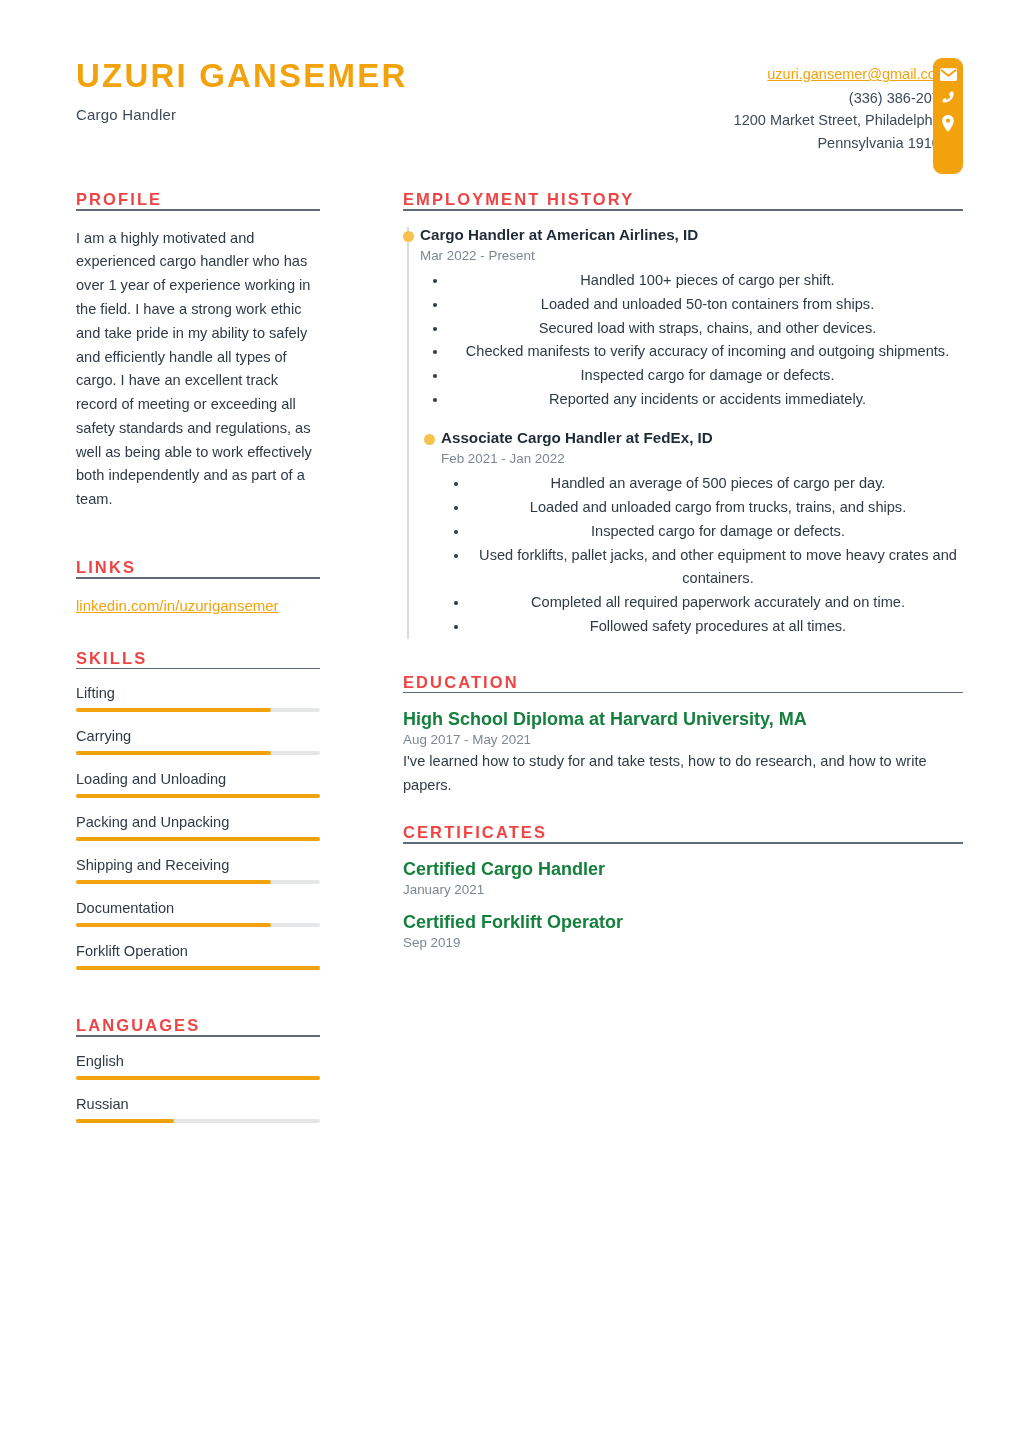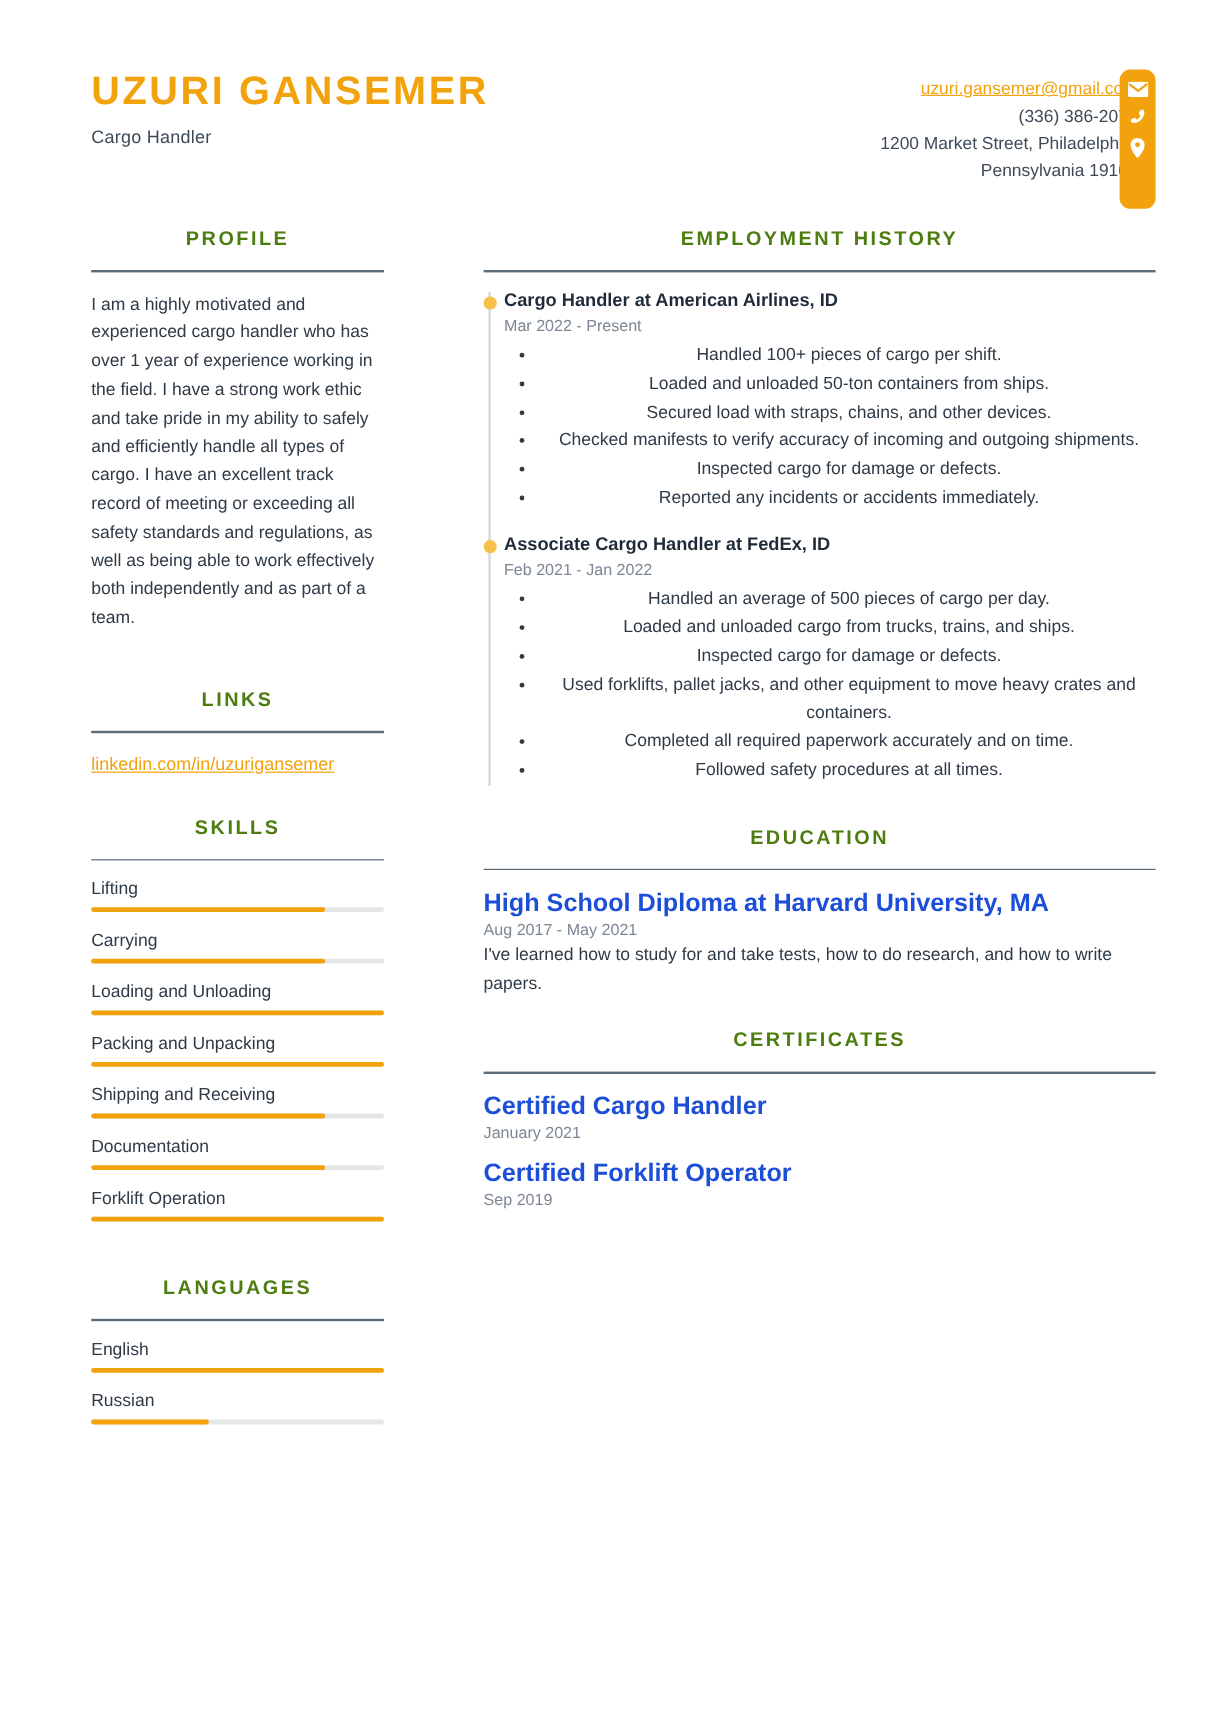--- a/index.html
+++ b/index.html
@@ -41,21 +41,21 @@
   .icon-strip svg { display:block; }
 
   
   .columns { position:absolute; top:190px; left:0; width:1024px; }
   .col-left  { position:absolute; left:76px;  top:0; width:244px; }
   .col-right { position:absolute; left:403px; top:0; width:560px; }
 
   .sec { margin-bottom:0; }
   .sec-head {
     font-size:16.5px; font-weight:bold; letter-spacing:2.1px;
-    color:#4d7c0f; text-transform:uppercase; padding-bottom:16px;text-align:center;
+    color:#ef4444; text-transform:uppercase; padding-bottom:0;
   }
   .sec-rule { height:1.6px; background:#5d6b7a; width:100%; }
 
   
   .profile-text {
     margin-top:16px; font-size:14.6px; line-height:1.63; color:#2e3a46;
   }
   .link-item {
     margin-top:18px; font-size:15px;
     color:#F2A20C; text-decoration:underline; display:inline-block;
@@ -65,35 +65,35 @@
   .bar-track { height:4px; background:#e4e6e7; border-radius:2px; width:100%; }
   .bar-fill  { height:4px; background:#F2A20C; border-radius:2px; }
 
   
   .timeline { position:relative; padding-left:17px; margin-top:14px; }
   .timeline:before {
     content:""; position:absolute; left:4px; top:2px; bottom:0;
     width:1.6px; background:#d8dadc;
   }
   .tl-entry { position:relative; margin-bottom:16px; }
-  .tl-entry:last-child { margin-bottom:0; }
+  .tl-entry:last-child { margin-bottom:0;margin-left:21px; }
   .tl-dot {
     position:absolute; left:-17px; top:6px;
     width:11px; height:11px; border-radius:50%;
     background:#F7C14B;
   }
   .entry-title { font-size:15.2px; font-weight:bold; color:#1f2b38; line-height:1.35; }
   .entry-date  { font-size:13.4px; color:#7d8794; margin-top:3px; }
   .entry-bullets { margin:6px 0 0 28px;text-align:center; }
   .entry-bullets li {
     font-size:14.6px; line-height:1.63; color:#2e3a46;
     list-style:disc; padding-left:4px;
   }
   .blk { margin-top:16px; }
-  .blk-title { font-size:21px; font-weight:bold; color:#1d4ed8; }
+  .blk-title { font-size:18px; font-weight:bold; color:#15803d; }
   .blk-date  { font-size:13.4px; color:#7d8794; margin-top:2px; }
   .blk-desc  { font-size:14.6px; line-height:1.6; color:#2e3a46; margin-top:3px; }
   .cert-item { margin-top:15px; }
   .mem-item  { margin-top:16px; font-size:15.2px; font-weight:bold; color:#1f2b38; }
   .spacer-xl { height:46px; }
   .spacer-lg { height:34px; }
   .spacer-md { height:26px; }
 </style>
 </head>
 <body>

